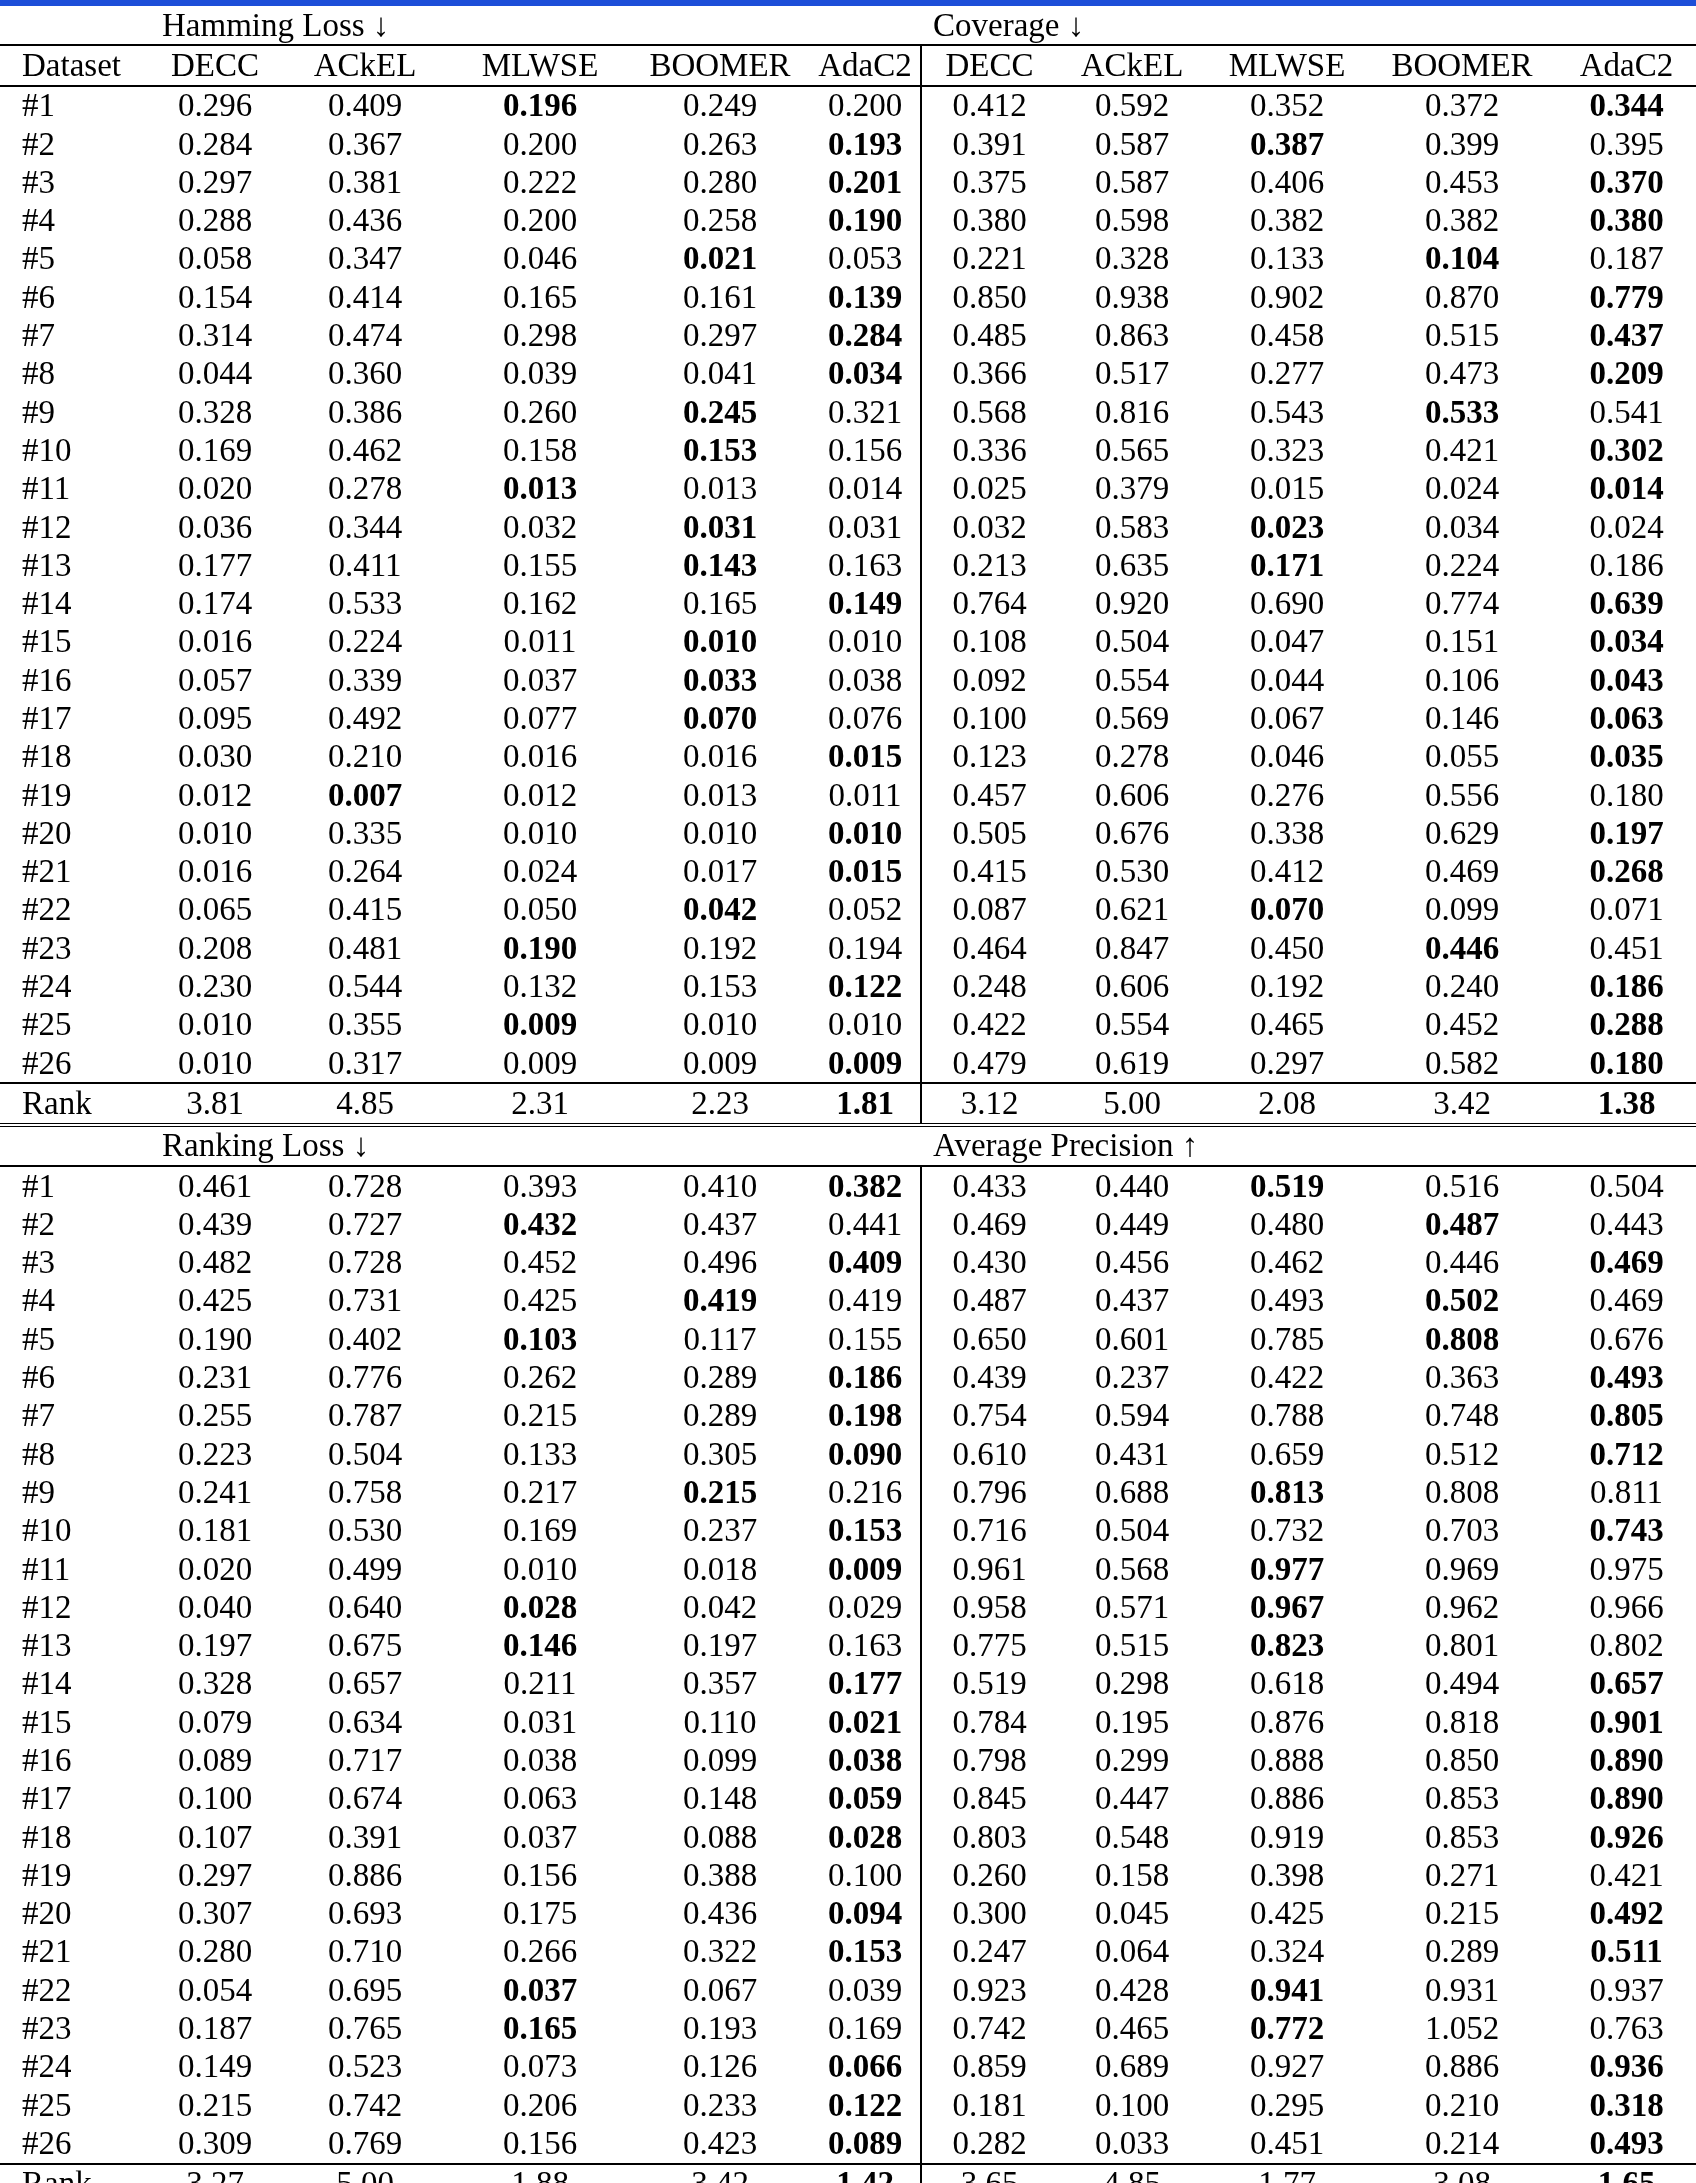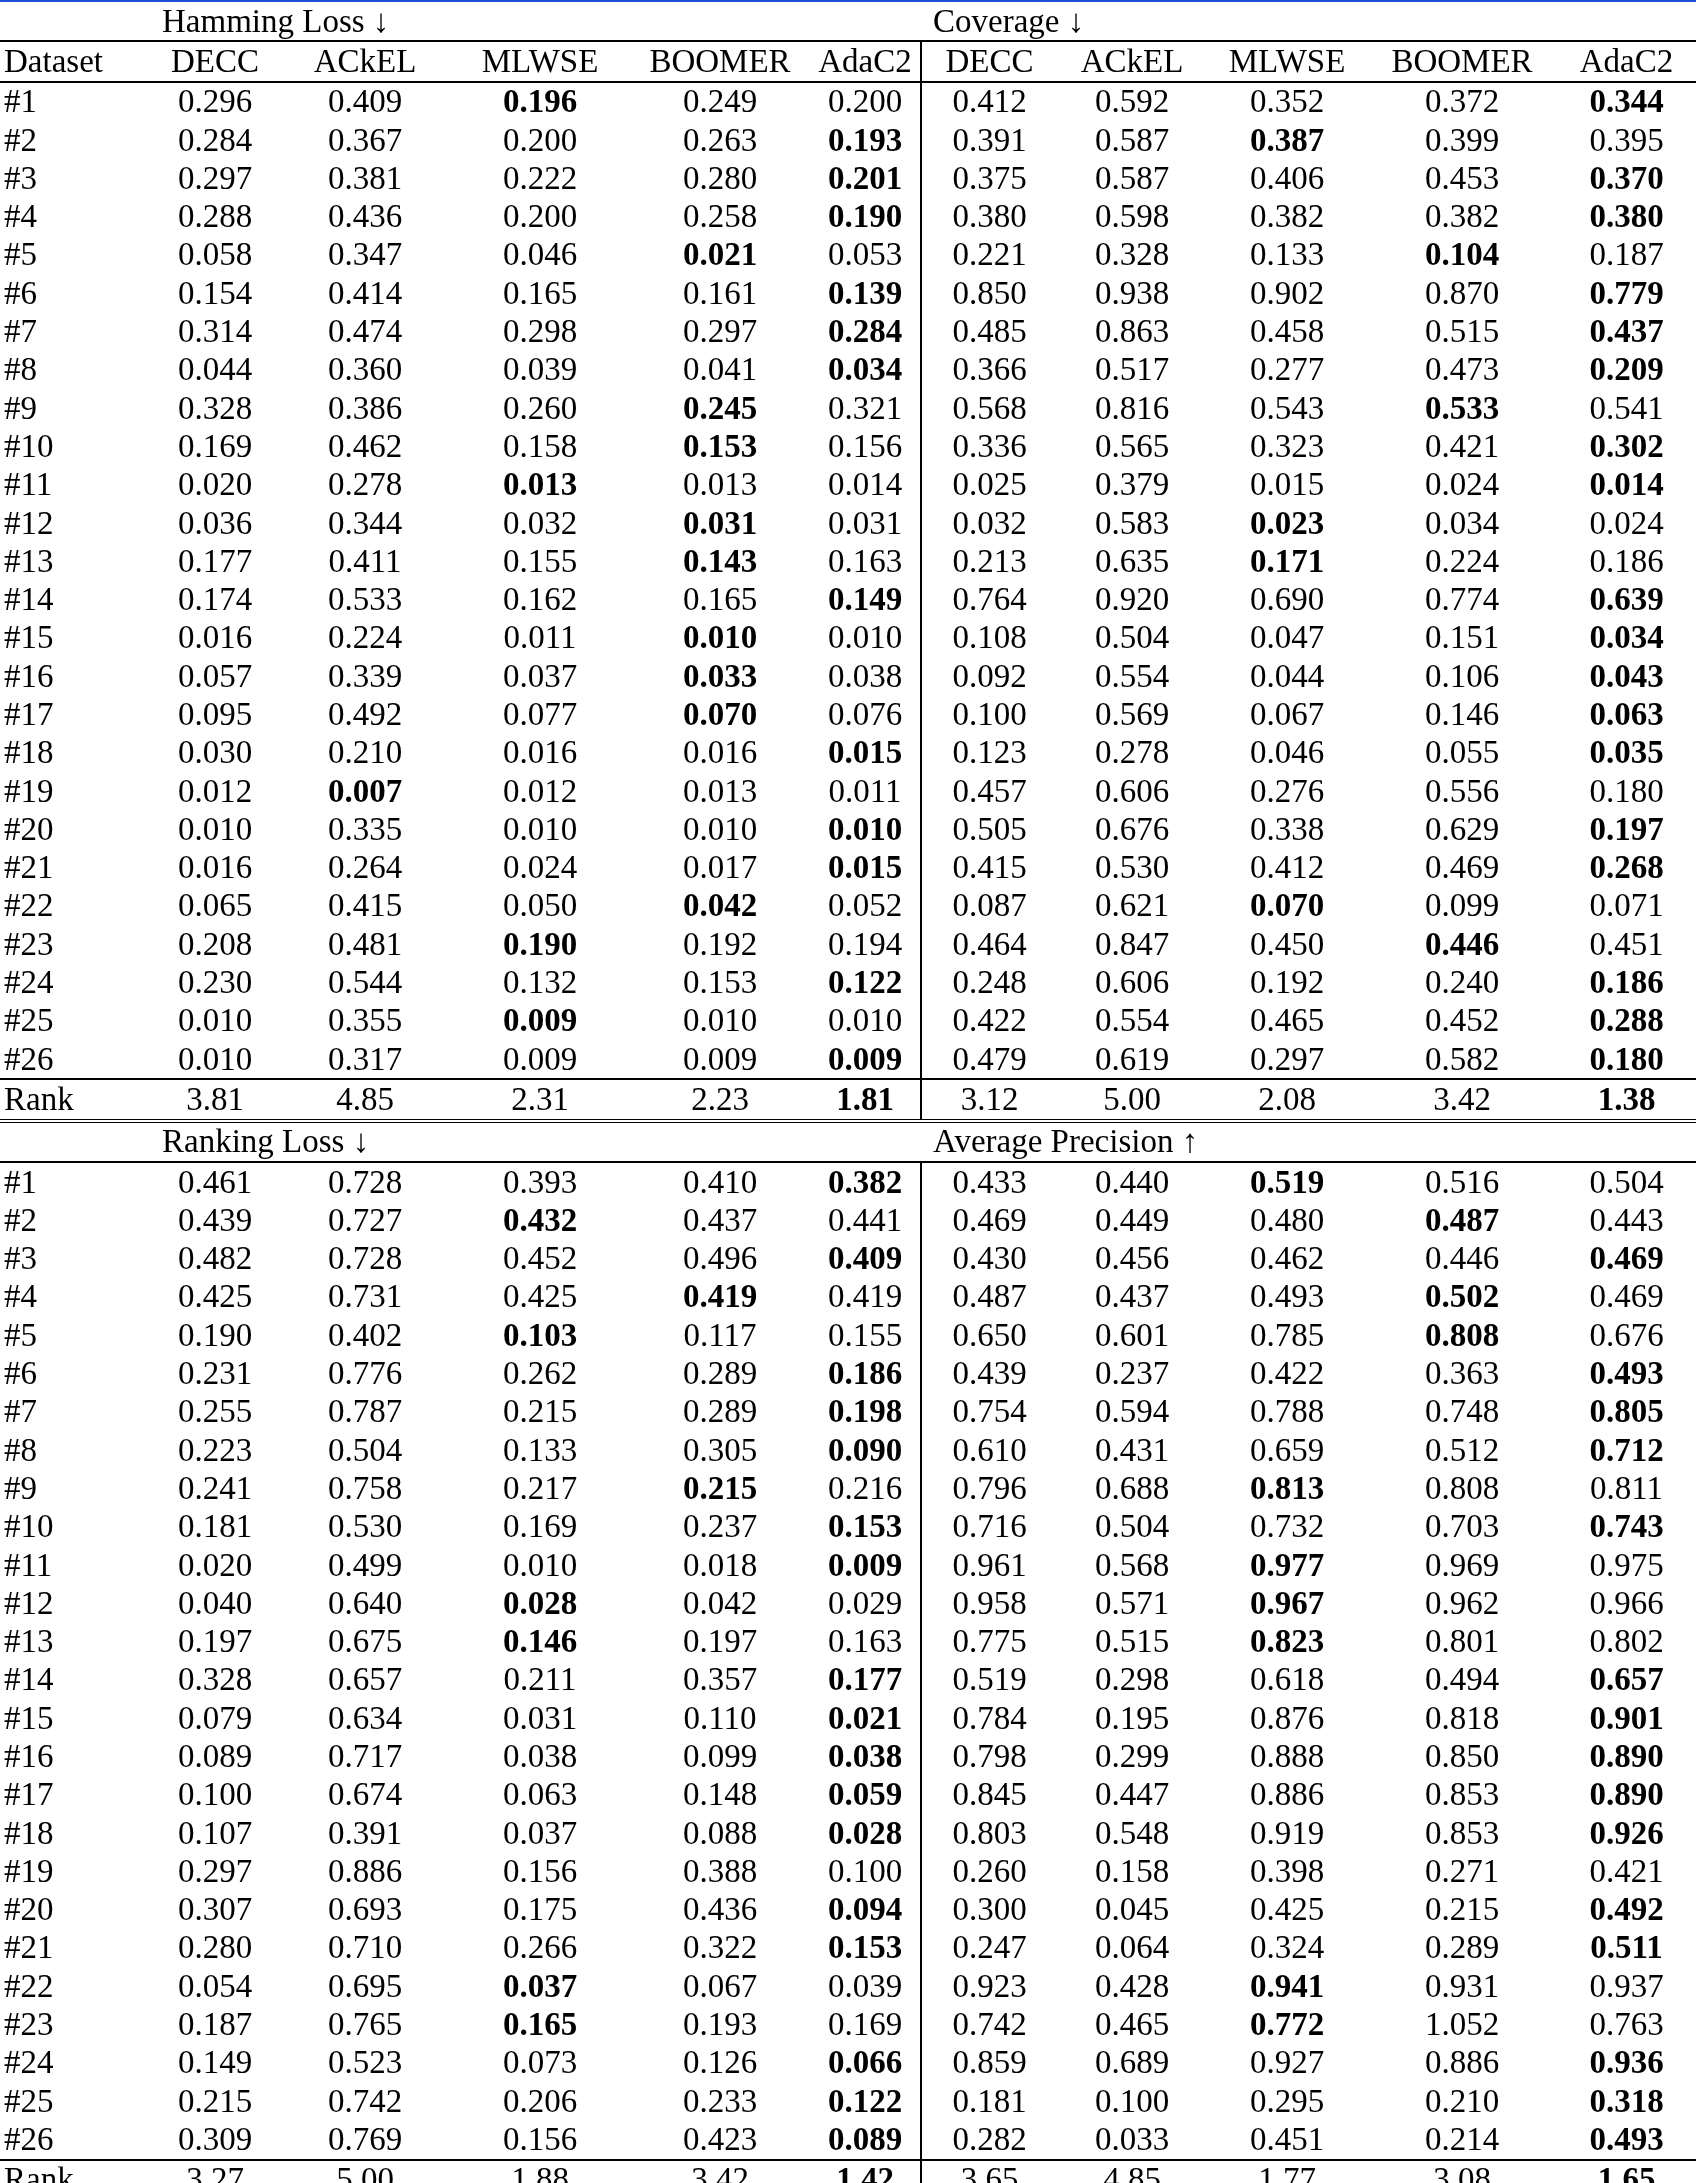--- a/index.html
+++ b/index.html
@@ -10,24 +10,24 @@
   col.c-1 { width: 130px; }
   col.c-2 { width: 170px; }
   col.c-3 { width: 180px; }
   col.c-4 { width: 180px; }
   col.c-5 { width: 111px; }
   col.c-6 { width: 136px; }
   col.c-7 { width: 150px; }
   col.c-8 { width: 160px; }
   col.c-9 { width: 190px; }
   col.c-10 { width: 139px; }
-  .ds { text-align: left; padding-left: 4px; }
+  .ds { text-align: left; padding-left: 22px; }
   .sec-title { text-align: left; padding-left: 12px; }
   .vr { border-left: 2px solid #000; }
-  .top-rule td, .top-rule th { border-top: 2px solid #1d4ed8; }
+  .top-rule td, .top-rule th { border-top: 6px solid #1d4ed8; }
   .mid-rule td, .mid-rule th { border-top: 2px solid #000; }
   .double-rule td { border-top: 4px double #000; margin-top: 8px; }
   .bottom-rule td { border-bottom: 2px solid #000; }
   .b { font-weight: bold; }
 </style>
 </head>
 <body>
 
 <table>
   <colgroup>

